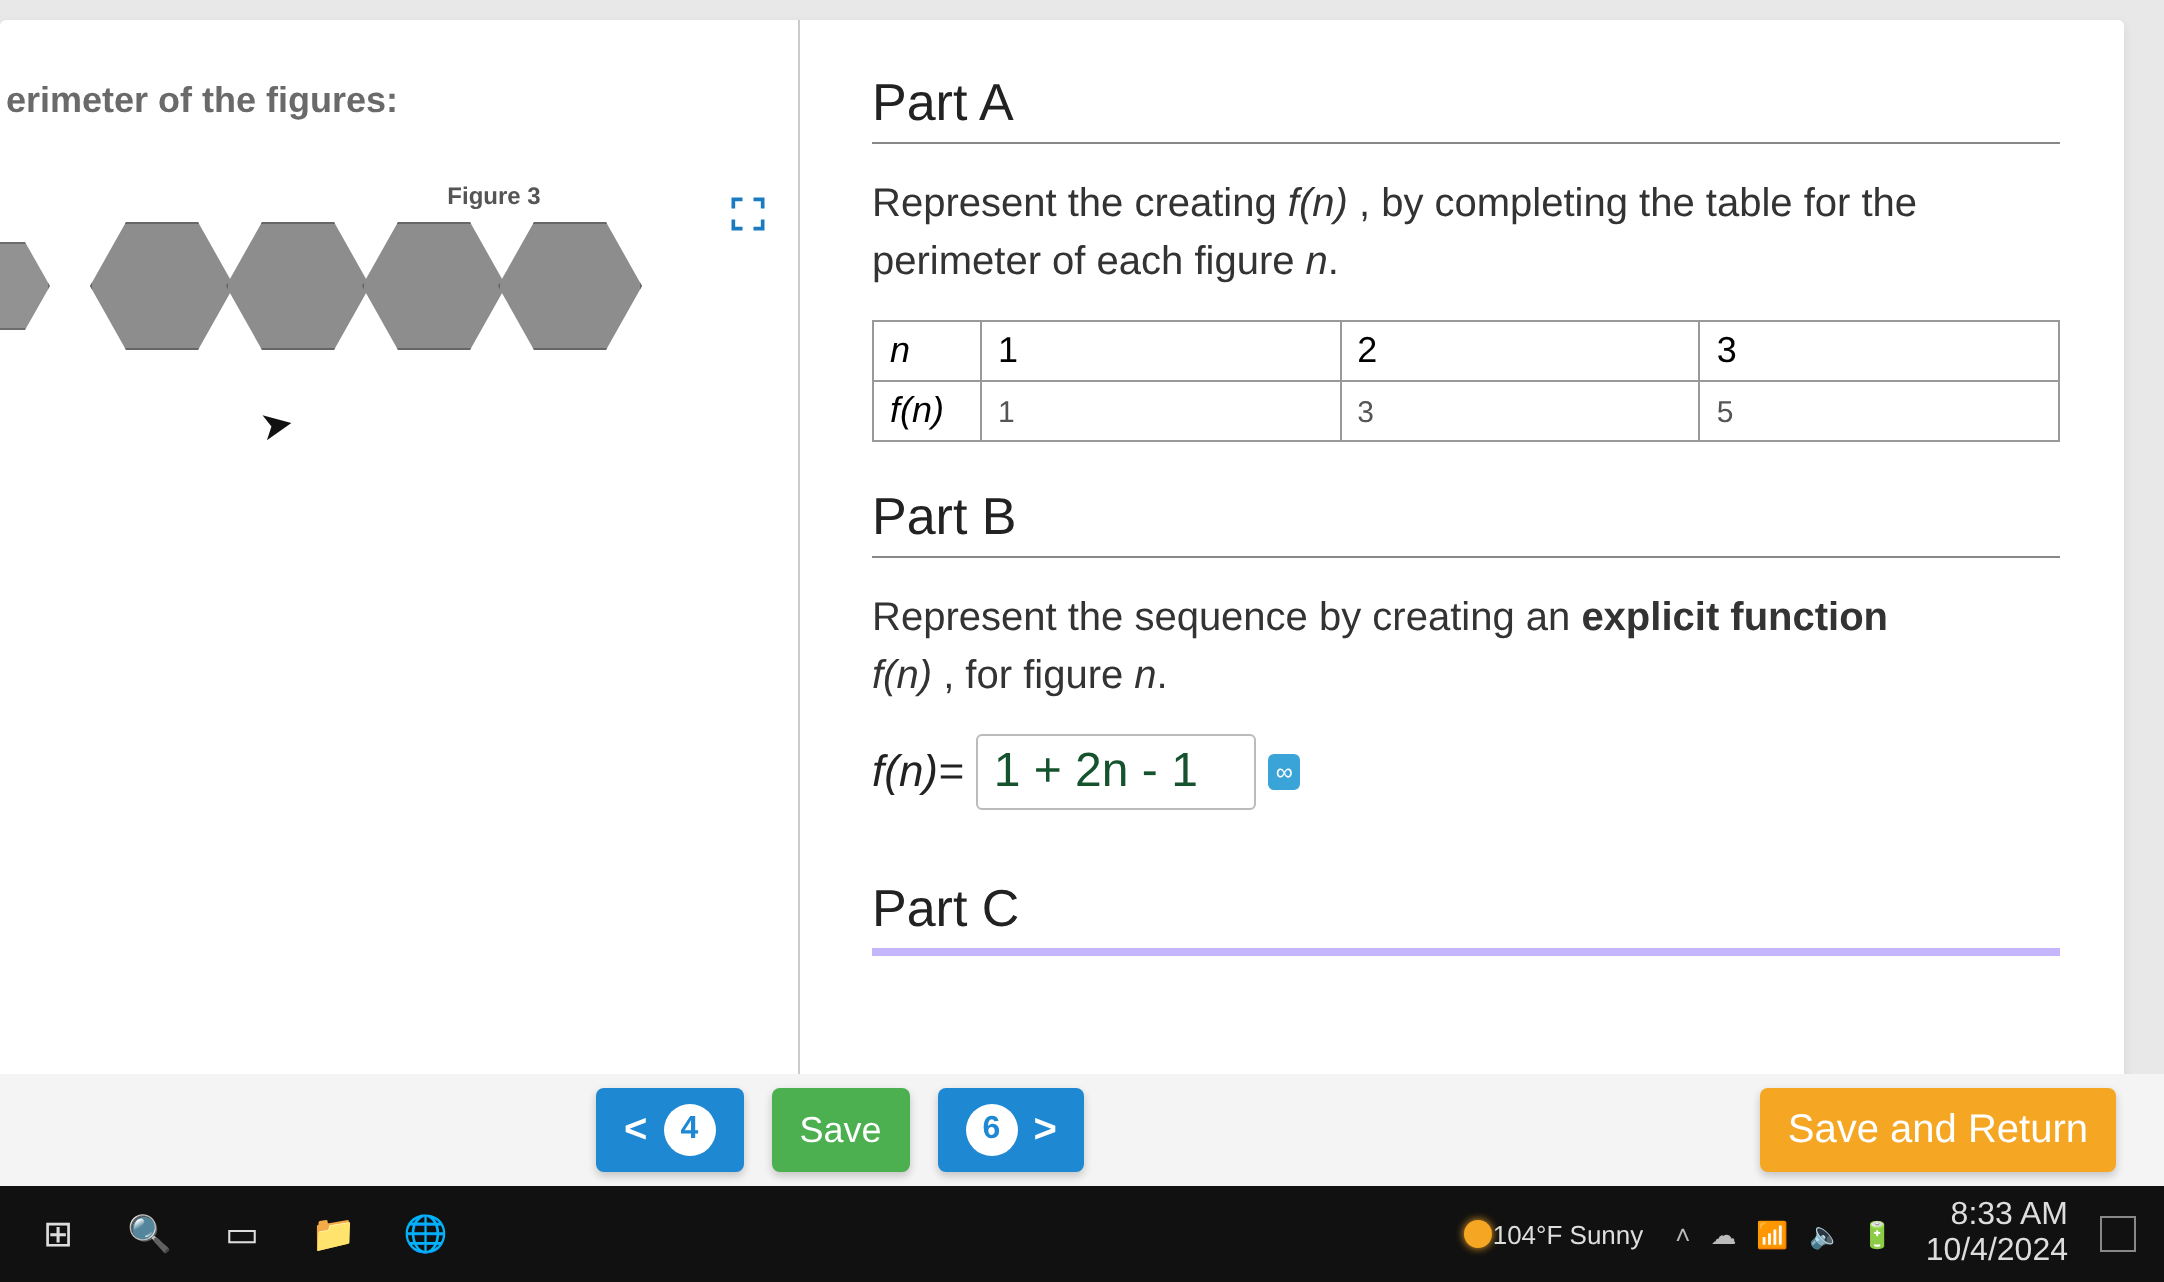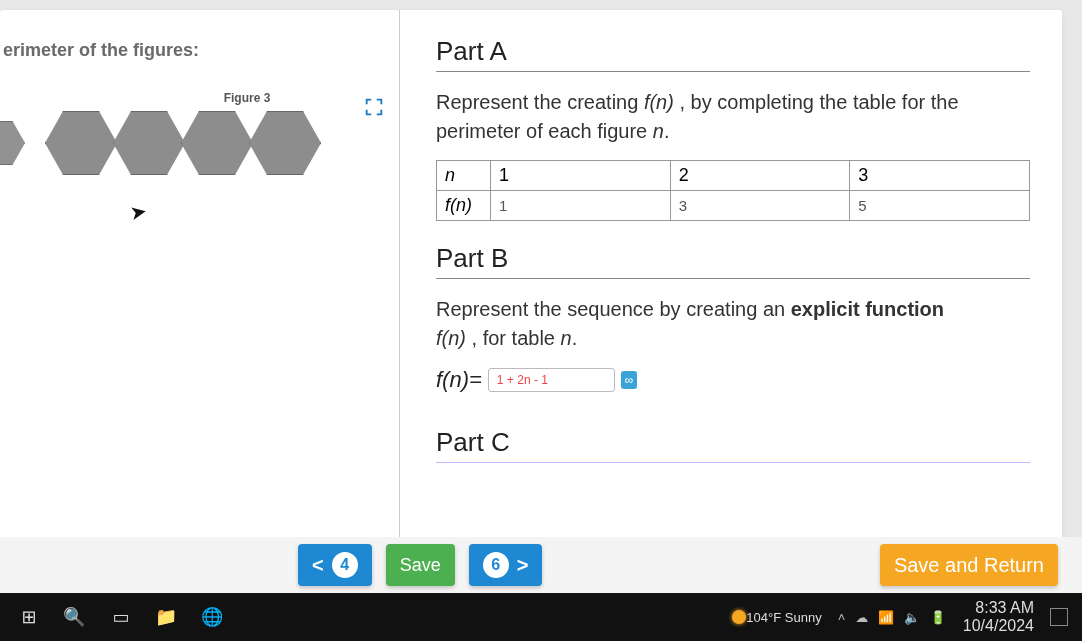--- a/index.html
+++ b/index.html
@@ -94,22 +94,22 @@
     height: 30px;
   }
   table.data th { font-style: italic; font-weight: normal; width: 54px;}
   .input-cell {
     width: 100%; border:none; font-size:15px; color:#555;
     background:transparent; outline:none;
   }
   .formula-line { font-size:22px; color:#222; margin-top:10px; display:flex; align-items:center; gap:6px;}
   .formula-input {
     border:1px solid #bbb; border-radius:3px;
-    padding:4px 8px; font-size:12px; color:#ef4444;
-    width: 127px;
+    padding:4px 8px; font-size:24px; color:#14532d;
+    width: 140px;
   }
   .formula-chip {
     background:#3aa3d8; color:#fff; font-size:12px;
     border-radius:3px; padding:2px 4px;
   }
   .scroll-track {
     position:absolute; bottom:10px; left:36px; right:28px;
     height:10px; background:#ddd; border-radius:5px;
   }
   .scroll-thumb {
@@ -214,32 +214,32 @@
         <td><input class="input-cell" value="5" style=""></td>
       </tr>
     </tbody>
       </table>
 
     <div class="part-heading">Part B</div>
     <p class="instruction">
       <span>Represent the sequence by creating an </span>
       <b>explicit function</b><br>
       <span class="fn">f(n)</span>
-      <span>, for table </span>
+      <span>, for figure </span>
       <span class="fn">n</span><span>.</span>
     </p>
     <div class="formula-line">
       <span class="fn">f(n)=</span>
       <input class="formula-input" value="1 + 2n - 1" style="">
       <span class="formula-chip">∞</span>
     </div>
 
     <div style="height:34px"></div>
 
-    <div class="part-heading" style="border-bottom:1px solid #c4b5fd; margin-bottom:19px;">Part C</div>
+    <div class="part-heading" style="border-bottom:4px solid #c4b5fd; margin-bottom:19px;">Part C</div>
 
     <div class="scroll-track">
       <div class="scroll-thumb"></div>
     </div>
   </div>
 </div>
 
 <div class="toolbar">
   <div style="width:260px"></div>
   <div class="btn btn-prev">

